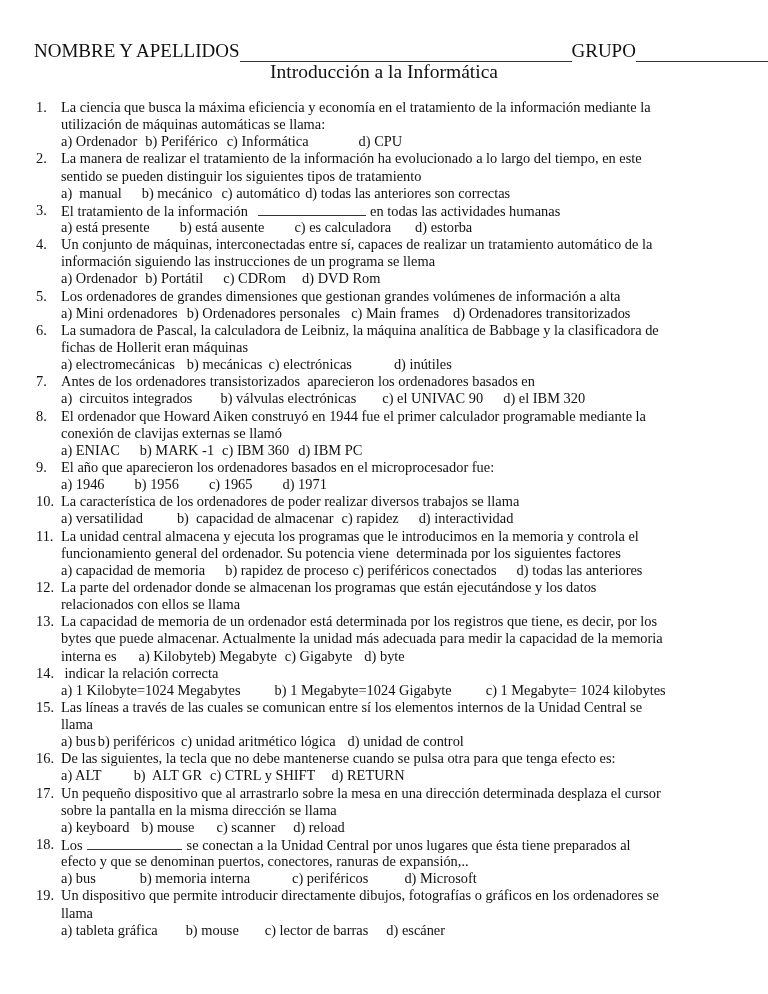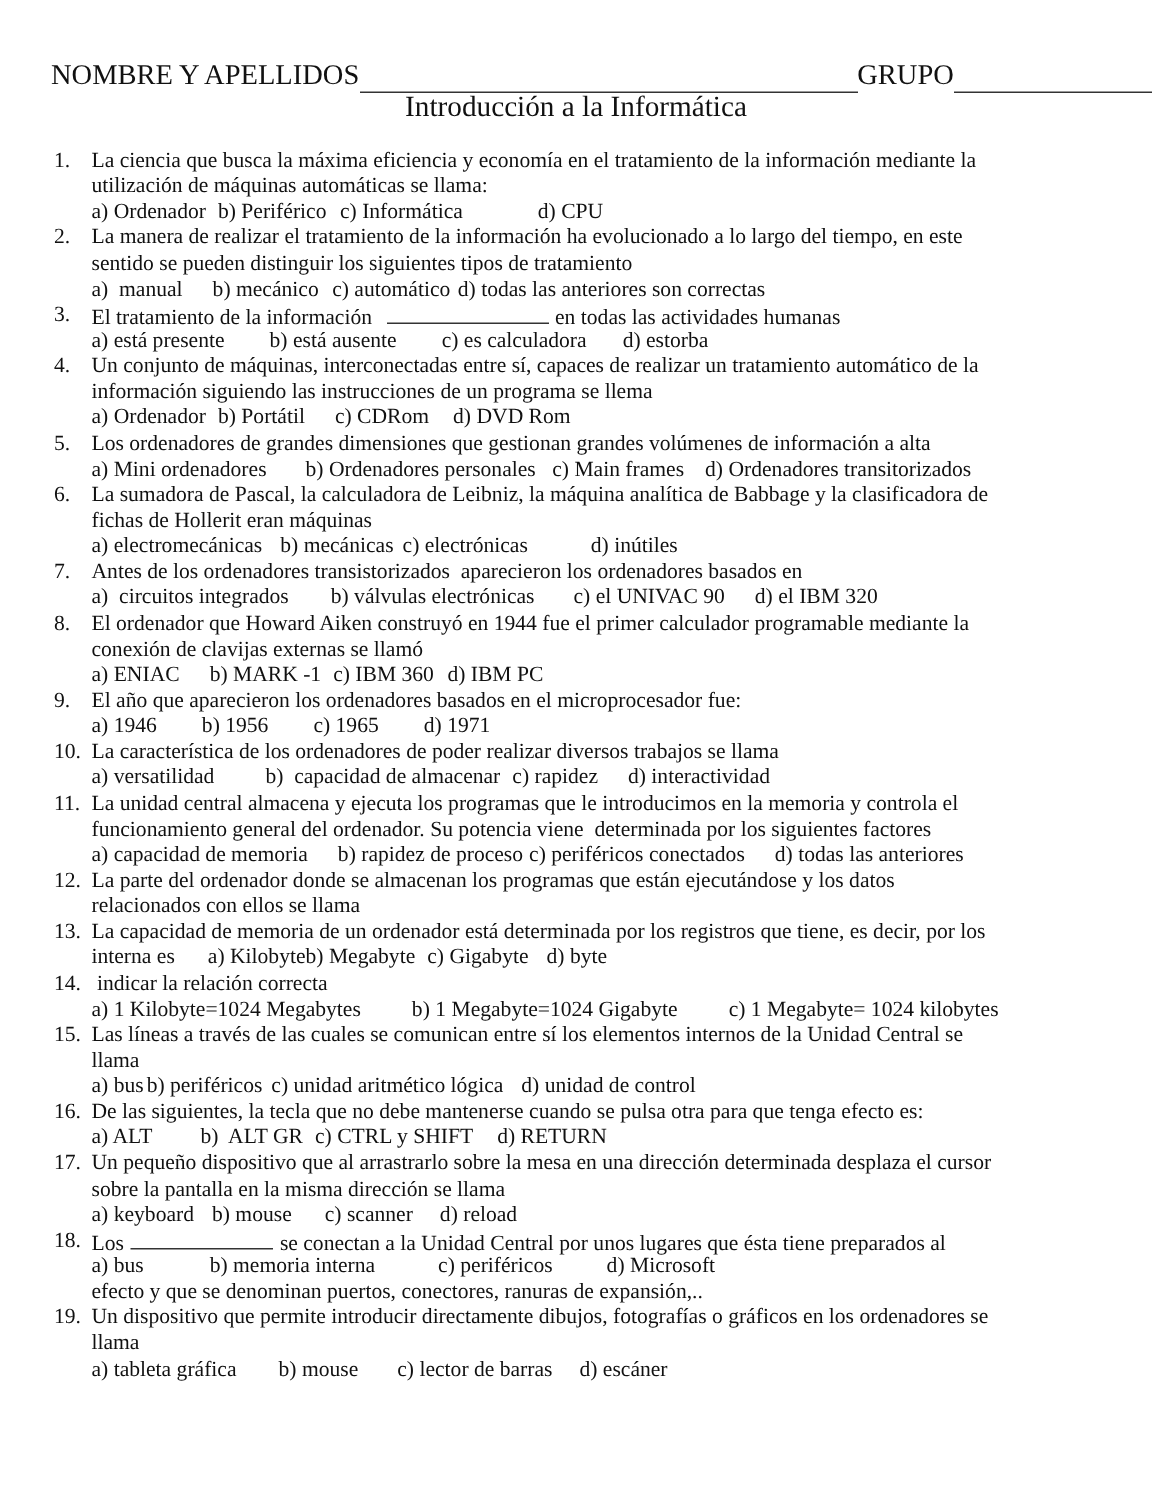--- a/index.html
+++ b/index.html
@@ -48,21 +48,21 @@
   </div>
 
   <div class="q">
     <div class="line"><span class="num">4.</span><span class="txt">Un conjunto de máquinas, interconectadas entre sí, capaces de realizar un tratamiento automático de la</span></div>
     <div class="line"><span class="txt">información siguiendo las instrucciones de un programa se llema</span></div>
     <div class="line"><span class="txt"><span class="opt">a) Ordenador</span><span class="opt" style="margin-left:8px">b) Portátil</span><span class="opt" style="margin-left:20px">c) CDRom</span><span class="opt" style="margin-left:16px">d) DVD Rom</span></span></div>
   </div>
 
   <div class="q">
     <div class="line"><span class="num">5.</span><span class="txt">Los ordenadores de grandes dimensiones que gestionan grandes volúmenes de información a alta</span></div>
-    <div class="line"><span class="txt"><span class="opt">a) Mini ordenadores</span><span class="opt" style="margin-left:26px">b) Ordenadores personales</span><span class="opt" style="margin-left:11px">c) Main frames</span><span class="opt" style="margin-left:14px">d) Ordenadores transitorizados</span></span></div>
+    <div class="line"><span class="txt"><span class="opt">a) Mini ordenadores</span><span class="opt" style="margin-left:9px">b) Ordenadores personales</span><span class="opt" style="margin-left:11px">c) Main frames</span><span class="opt" style="margin-left:14px">d) Ordenadores transitorizados</span></span></div>
   </div>
 
   <div class="q">
     <div class="line"><span class="num">6.</span><span class="txt">La sumadora de Pascal, la calculadora de Leibniz, la máquina analítica de Babbage y la clasificadora de</span></div>
     <div class="line"><span class="txt">fichas de Hollerit eran máquinas</span></div>
     <div class="line"><span class="txt"><span class="opt">a) electromecánicas</span><span class="opt" style="margin-left:12px">b) mecánicas</span><span class="opt" style="margin-left:6px">c) electrónicas</span><span class="opt" style="margin-left:42px">d) inútiles</span></span></div>
   </div>
 
   <div class="q">
     <div class="line"><span class="num">7.</span><span class="txt">Antes de los ordenadores transistorizados  aparecieron los ordenadores basados en</span></div>
@@ -91,20 +91,21 @@
     <div class="line"><span class="txt"><span class="opt">a) capacidad de memoria</span><span class="opt" style="margin-left:20px">b) rapidez de proceso</span><span class="opt" style="margin-left:4px">c) periféricos conectados</span><span class="opt" style="margin-left:20px">d) todas las anteriores</span></span></div>
   </div>
 
   <div class="q">
     <div class="line"><span class="num">12.</span><span class="txt">La parte del ordenador donde se almacenan los programas que están ejecutándose y los datos</span></div>
     <div class="line"><span class="txt">relacionados con ellos se llama</span></div>
   </div>
 
   <div class="q">
     <div class="line"><span class="num">13.</span><span class="txt">La capacidad de memoria de un ordenador está determinada por los registros que tiene, es decir, por los</span></div>
+    <div class="line"><span class="txt">bytes que puede almacenar. Actualmente la unidad más adecuada para medir la capacidad de la memoria</span></div>
     <div class="line"><span class="txt"><span>interna es</span><span class="opt" style="margin-left:22px">a) Kilobyte</span><span class="opt" style="margin-left:0">b) Megabyte</span><span class="opt" style="margin-left:8px">c) Gigabyte</span><span class="opt" style="margin-left:12px">d) byte</span></span></div>
   </div>
 
   <div class="q">
     <div class="line"><span class="num">14.</span><span class="txt"> indicar la relación correcta</span></div>
     <div class="line"><span class="txt"><span class="opt">a) 1 Kilobyte=1024 Megabytes</span><span class="opt" style="margin-left:34px">b) 1 Megabyte=1024 Gigabyte</span><span class="opt" style="margin-left:34px">c) 1 Megabyte= 1024 kilobytes</span></span></div>
   </div>
 
   <div class="q">
     <div class="line"><span class="num">15.</span><span class="txt">Las líneas a través de las cuales se comunican entre sí los elementos internos de la Unidad Central se</span></div>
@@ -118,22 +119,22 @@
   </div>
 
   <div class="q">
     <div class="line"><span class="num">17.</span><span class="txt">Un pequeño dispositivo que al arrastrarlo sobre la mesa en una dirección determinada desplaza el cursor</span></div>
     <div class="line"><span class="txt">sobre la pantalla en la misma dirección se llama</span></div>
     <div class="line"><span class="txt"><span class="opt">a) keyboard</span><span class="opt" style="margin-left:12px">b) mouse</span><span class="opt" style="margin-left:22px">c) scanner</span><span class="opt" style="margin-left:18px">d) reload</span></span></div>
   </div>
 
   <div class="q">
     <div class="line"><span class="num">18.</span><span class="txt"><span>Los</span><span class="fill" style="width:95px;margin:0 5px 0 4px;"></span><span>se conectan a la Unidad Central por unos lugares que ésta tiene preparados al</span></span></div>
+    <div class="line"><span class="txt">efecto y que se denominan puertos, conectores, ranuras de expansión,..</span></div>
     <div class="line"><span class="txt"><span class="opt">a) bus</span><span class="opt" style="margin-left:44px">b) memoria interna</span><span class="opt" style="margin-left:42px">c) periféricos</span><span class="opt" style="margin-left:36px">d) Microsoft</span></span></div>
-    <div class="line"><span class="txt">efecto y que se denominan puertos, conectores, ranuras de expansión,..</span></div>
   </div>
 
   <div class="q">
     <div class="line"><span class="num">19.</span><span class="txt">Un dispositivo que permite introducir directamente dibujos, fotografías o gráficos en los ordenadores se</span></div>
     <div class="line"><span class="txt">llama</span></div>
     <div class="line"><span class="txt"><span class="opt">a) tableta gráfica</span><span class="opt" style="margin-left:28px">b) mouse</span><span class="opt" style="margin-left:26px">c) lector de barras</span><span class="opt" style="margin-left:18px">d) escáner</span></span></div>
   </div>
 
 </div>
 

